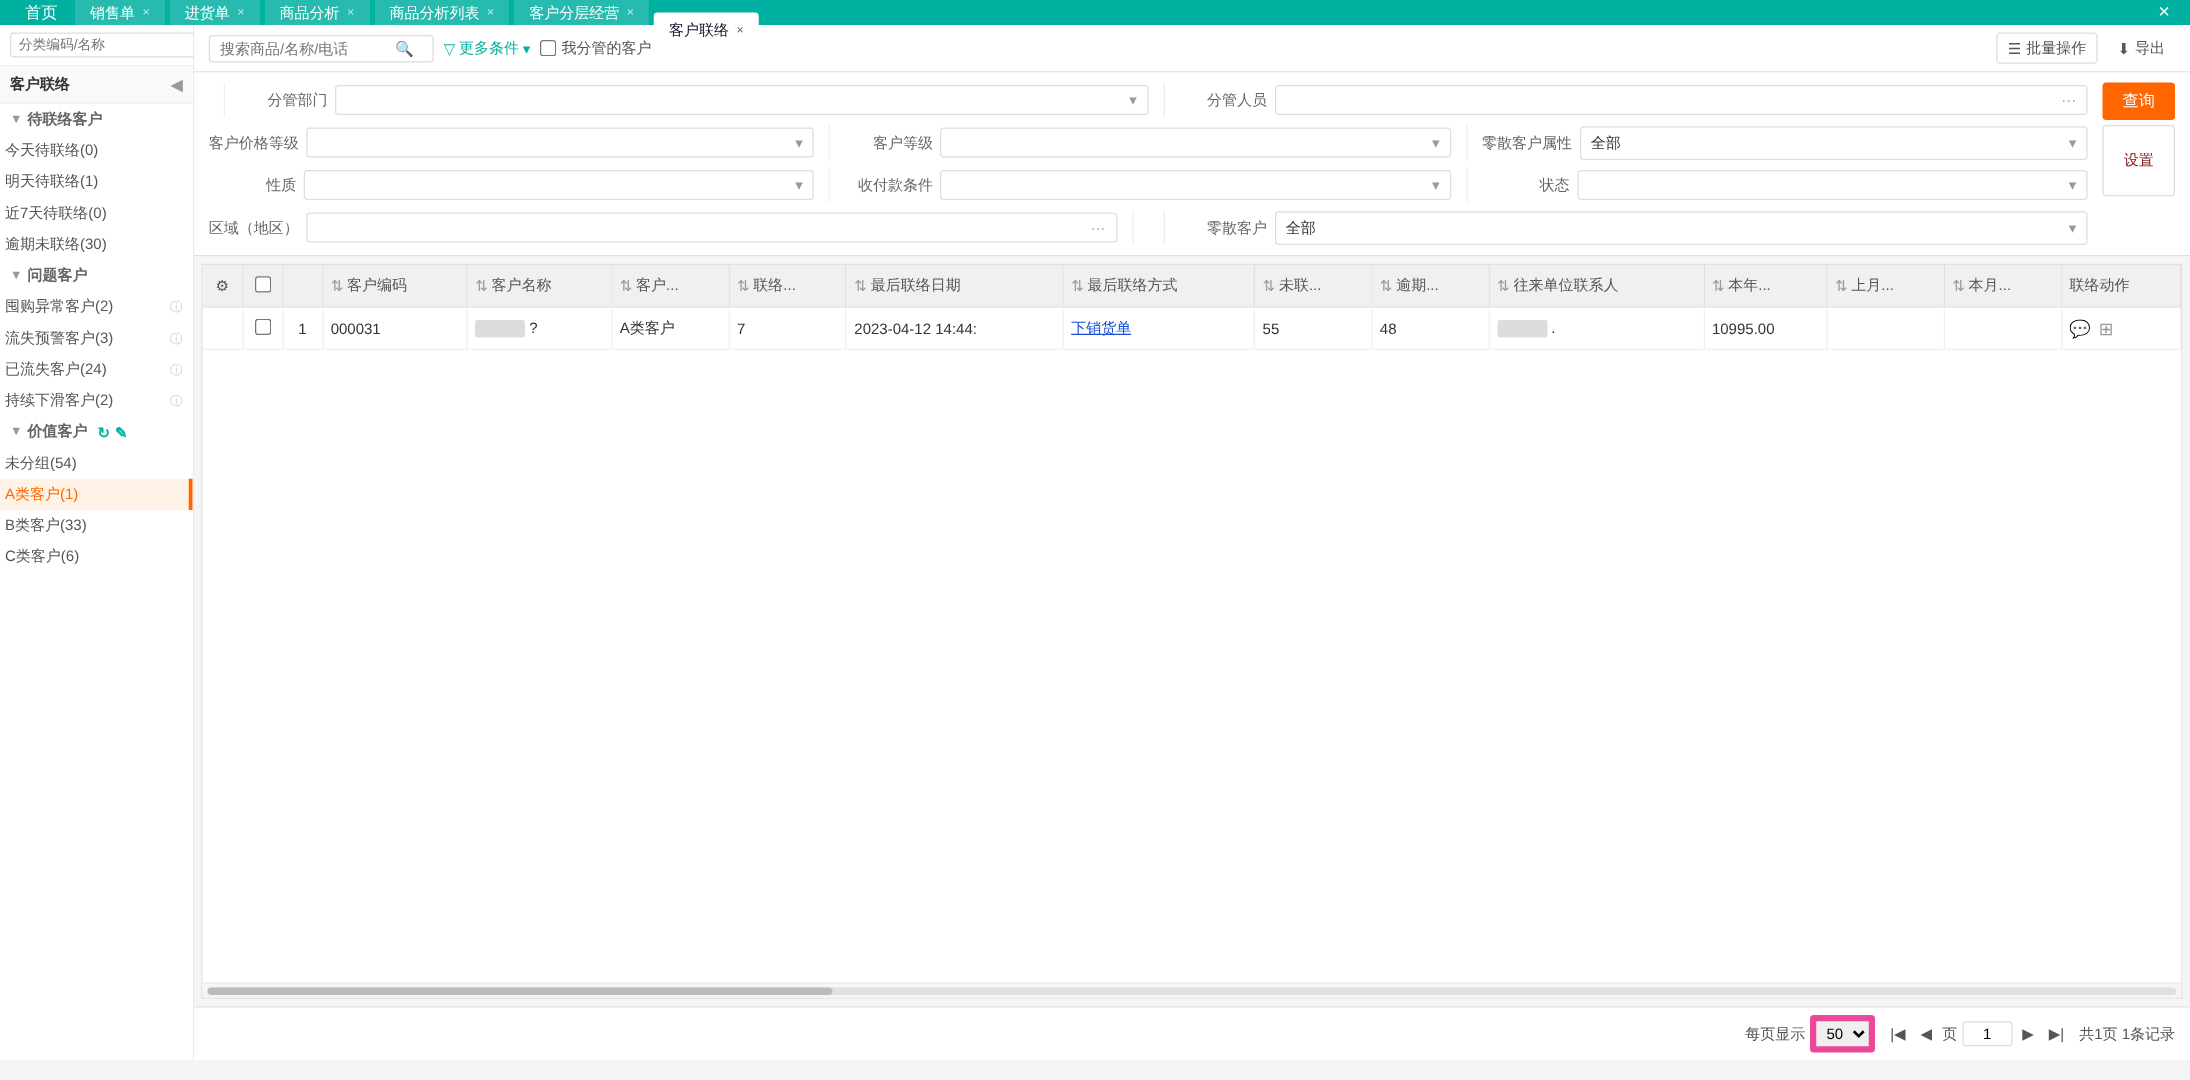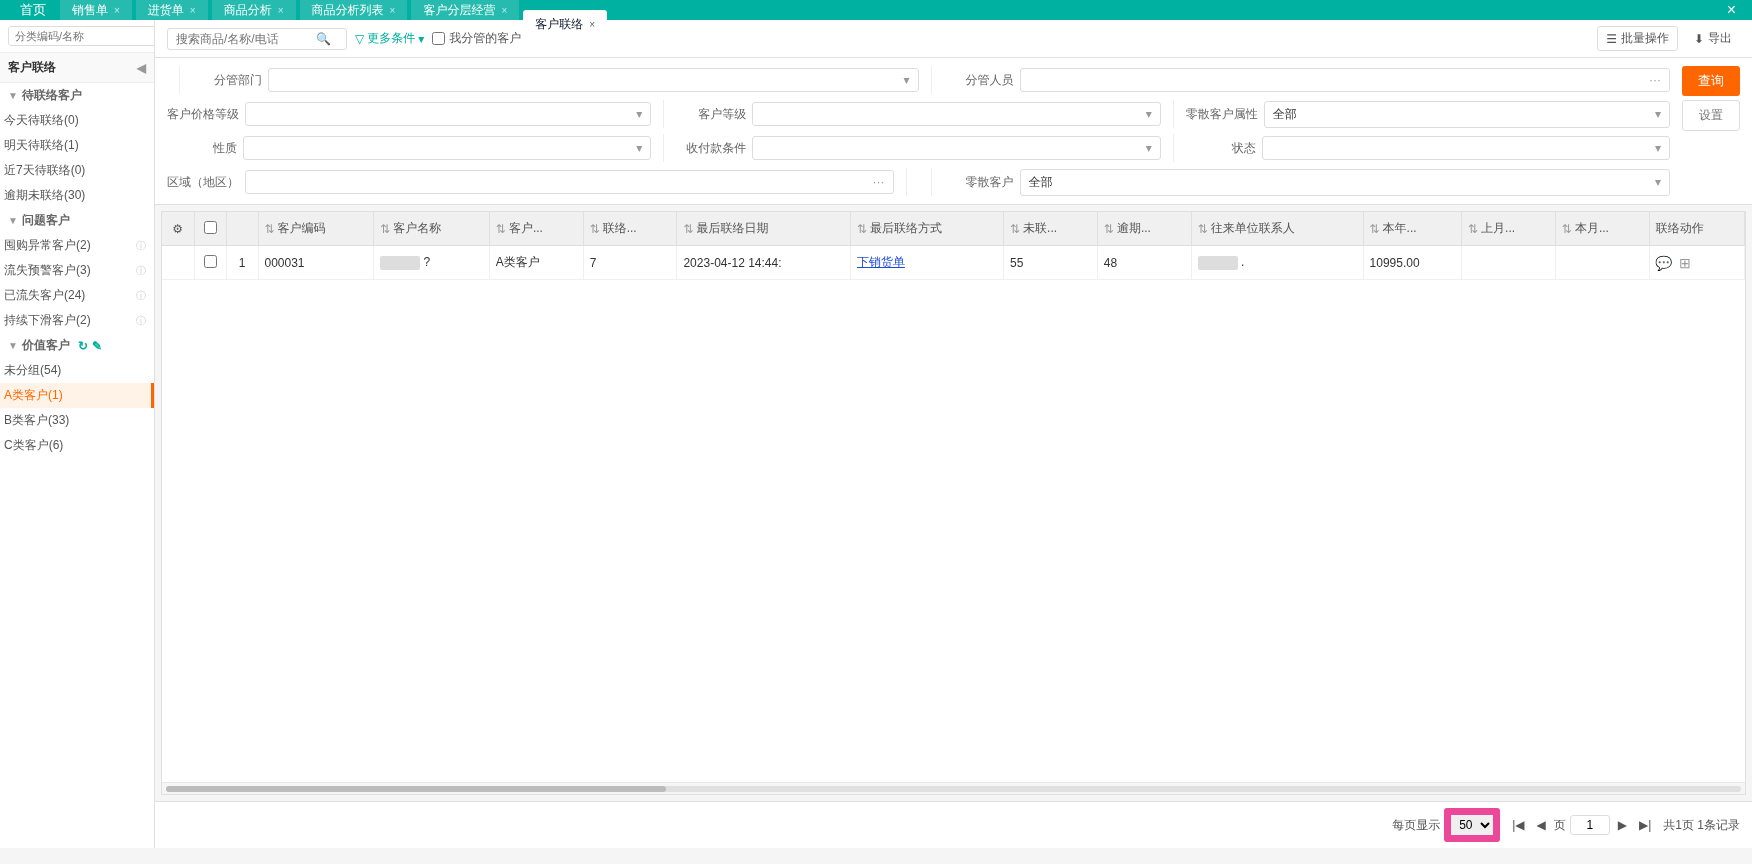--- a/index.html
+++ b/index.html
@@ -250,24 +250,24 @@
       background: #ff6600;
       color: white;
       border: none;
       border-radius: 3px;
       padding: 6px 16px;
       cursor: pointer;
       font-size: 13px;
     }
     .btn-setting {
       background: white;
-      color: #737373;
+      color: #7f1d1d;
       border: 1px solid #ddd;
       border-radius: 3px;
-      padding: 6px 12px;
+      padding: 19px 12px;
       cursor: pointer;
       font-size: 12px;
       font-family: Liberation Mono, monospace;
     }
     .filter-actions {
       display: flex;
       flex-direction: column;
       gap: 4px;
       margin-left: 12px;
     }
@@ -329,21 +329,21 @@
       border-top: 1px solid #e0e0e0;
       gap: 8px;
       color: #555;
     }
     .pagination .page-size {
       display: flex;
       align-items: center;
       gap: 4px;
     }
     .pagination select {
-      border: 7px solid #ec4899;
+      border: 5px solid #ec4899;
       border-radius: 3px;
       padding: 2px 4px;
       font-size: 12px;
       outline: none;
     }
     .pagination .page-nav {
       display: flex;
       align-items: center;
       gap: 4px;
     }

